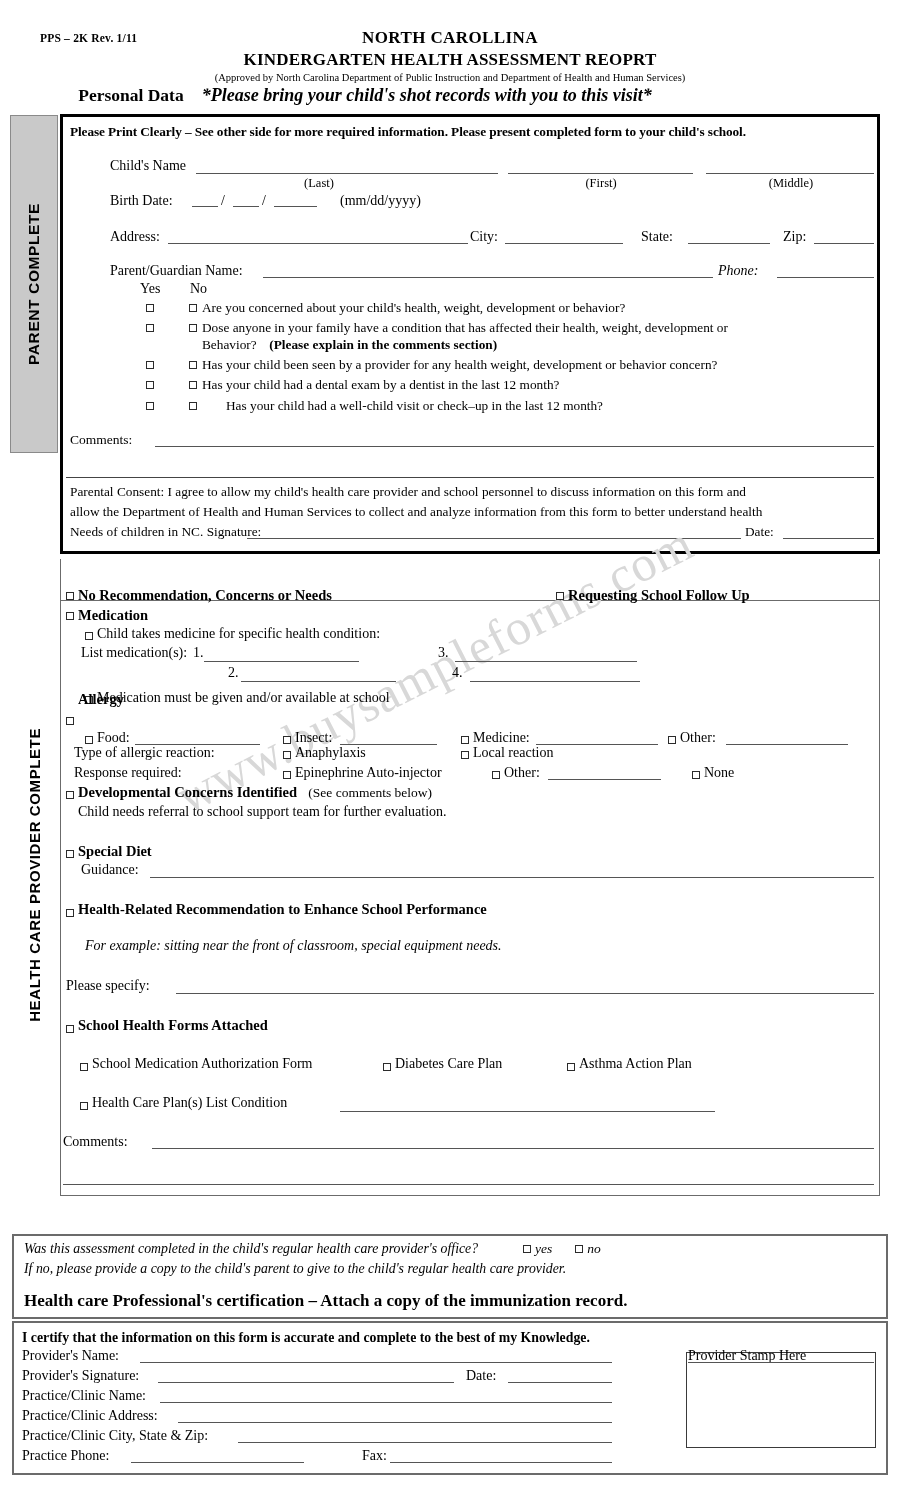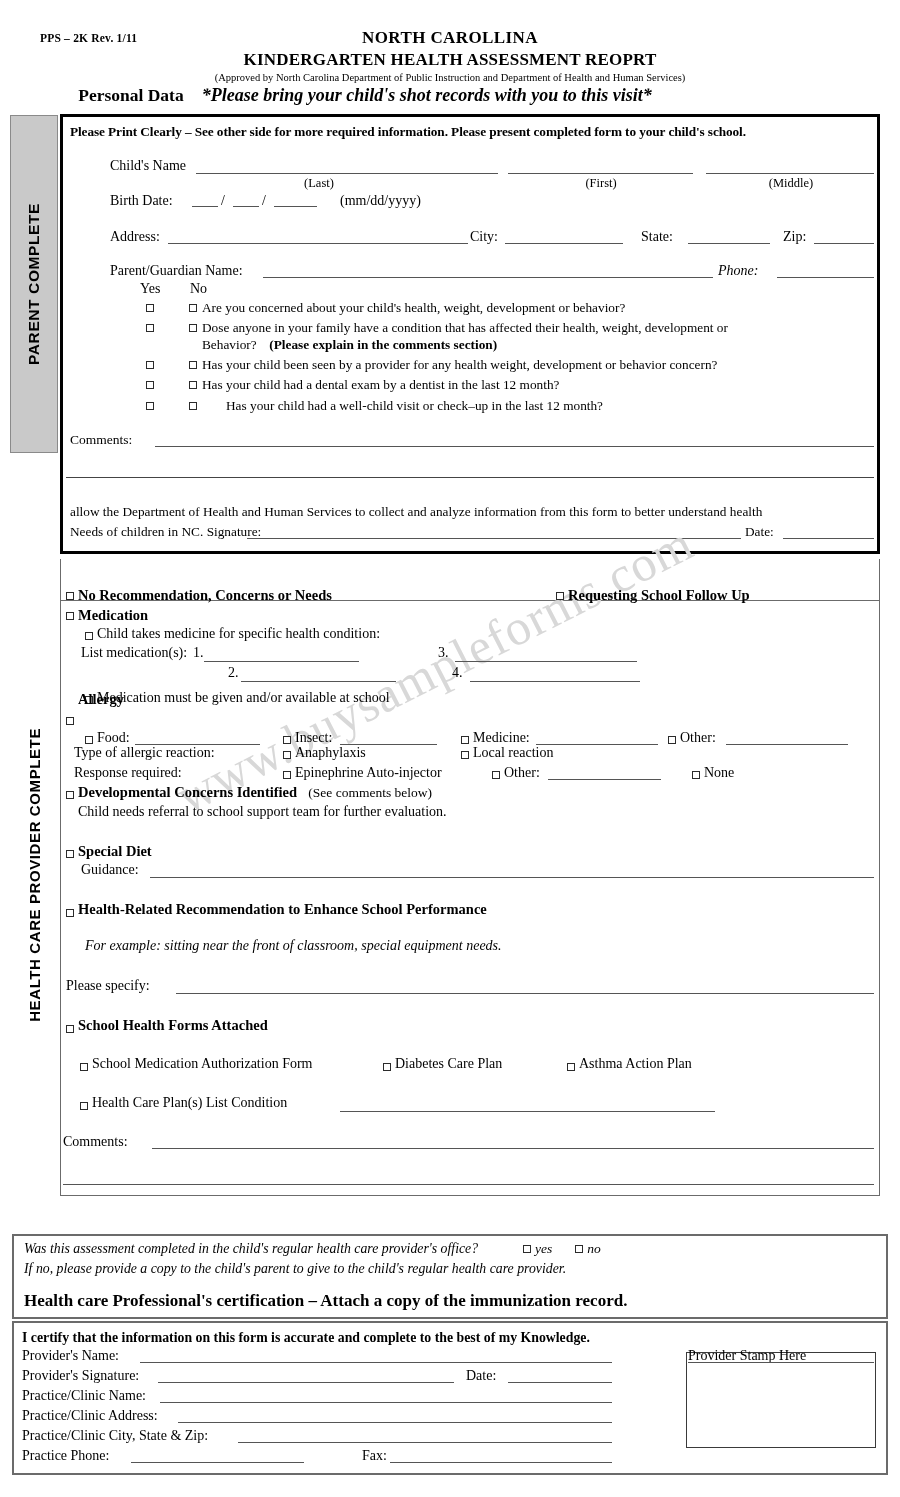--- a/index.html
+++ b/index.html
@@ -155,20 +155,21 @@
   <div class="lbl" style="left:202px;top:377px;font-size:13.3px;">Has your child had a dental exam by a dentist in the last 12 month?</div>
 
   <div class="cb" style="left:146px;top:402px;"></div>
   <div class="cb" style="left:189px;top:402px;"></div>
   <div class="lbl" style="left:202px;top:398px;font-size:13.3px;margin-left:24px;">Has your child had a well-child visit or check–up in the last 12 month?</div>
 
   <div class="lbl" style="left:70px;top:432px;font-size:13.5px;">Comments:</div>
   <div class="ul" style="left:155px;top:446px;width:719px;"></div>
   <div id="consentRule"></div>
 
+  <div class="consentline" style="top:484px;">Parental Consent: I agree to allow  my child's health care provider and school personnel to discuss information on this form and</div>
   <div class="consentline" style="top:504px;">allow the Department of Health and Human Services to collect and analyze information from this form to better understand health</div>
   <div class="consentline" style="top:524px;">Needs of children in NC. Signature:</div>
   <div class="ul" style="left:247px;top:538px;width:494px;"></div>
   <div class="lbl" style="left:745px;top:524px;font-size:13.3px;">Date:</div>
   <div class="ul" style="left:783px;top:538px;width:91px;"></div>
 
   <div id="hcpTab">
     <div class="vtext">
         <span>HEALTH CARE PROVIDER COMPLETE</span>
       </div>

